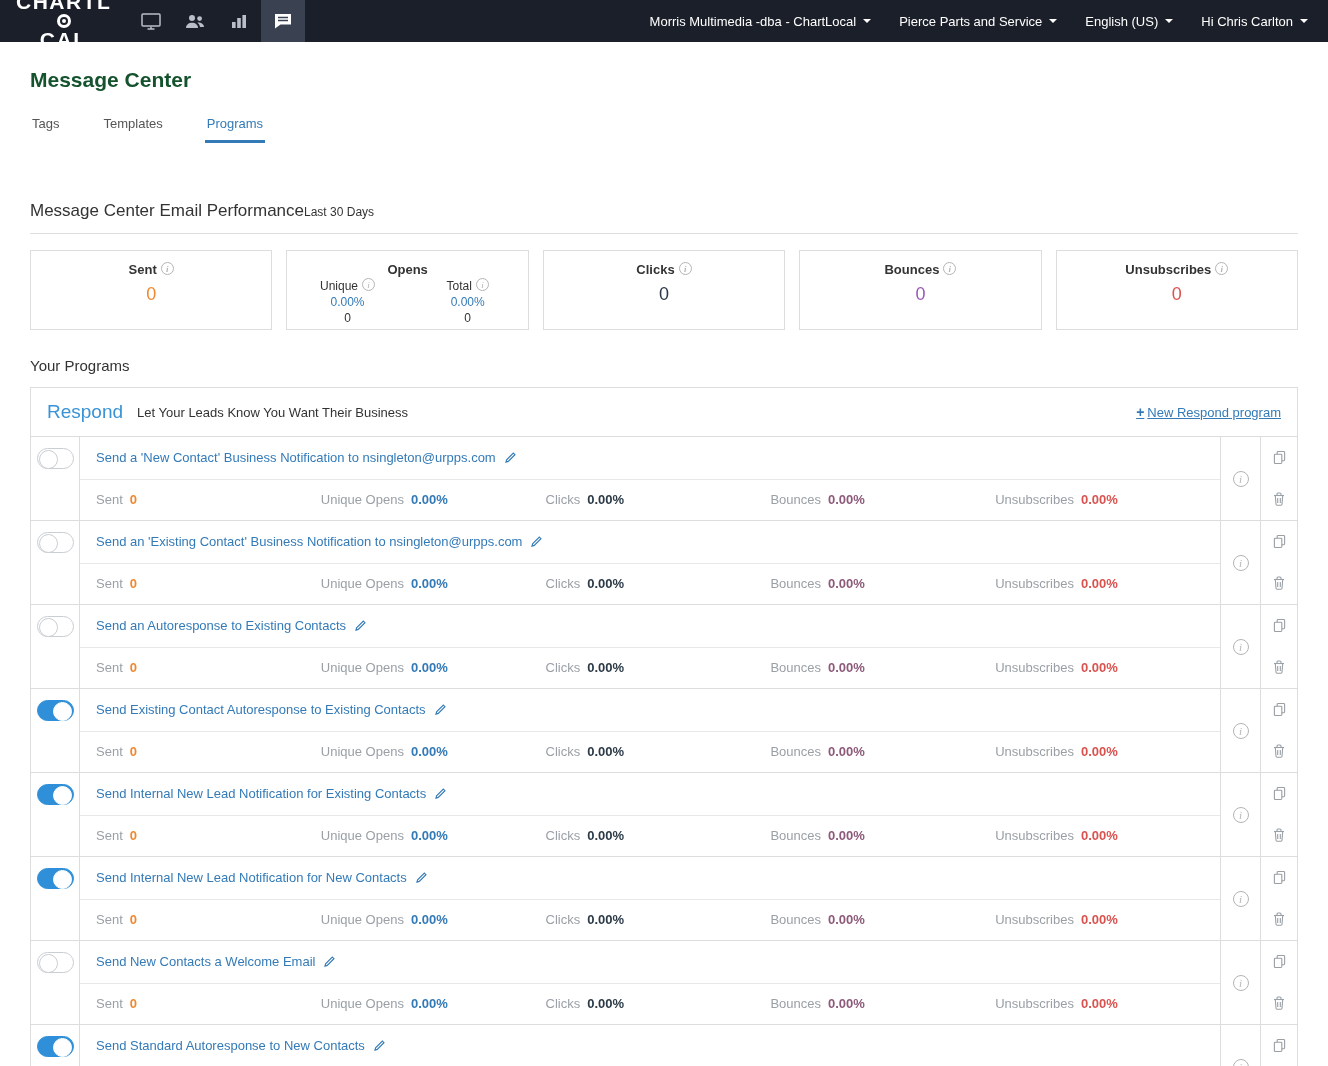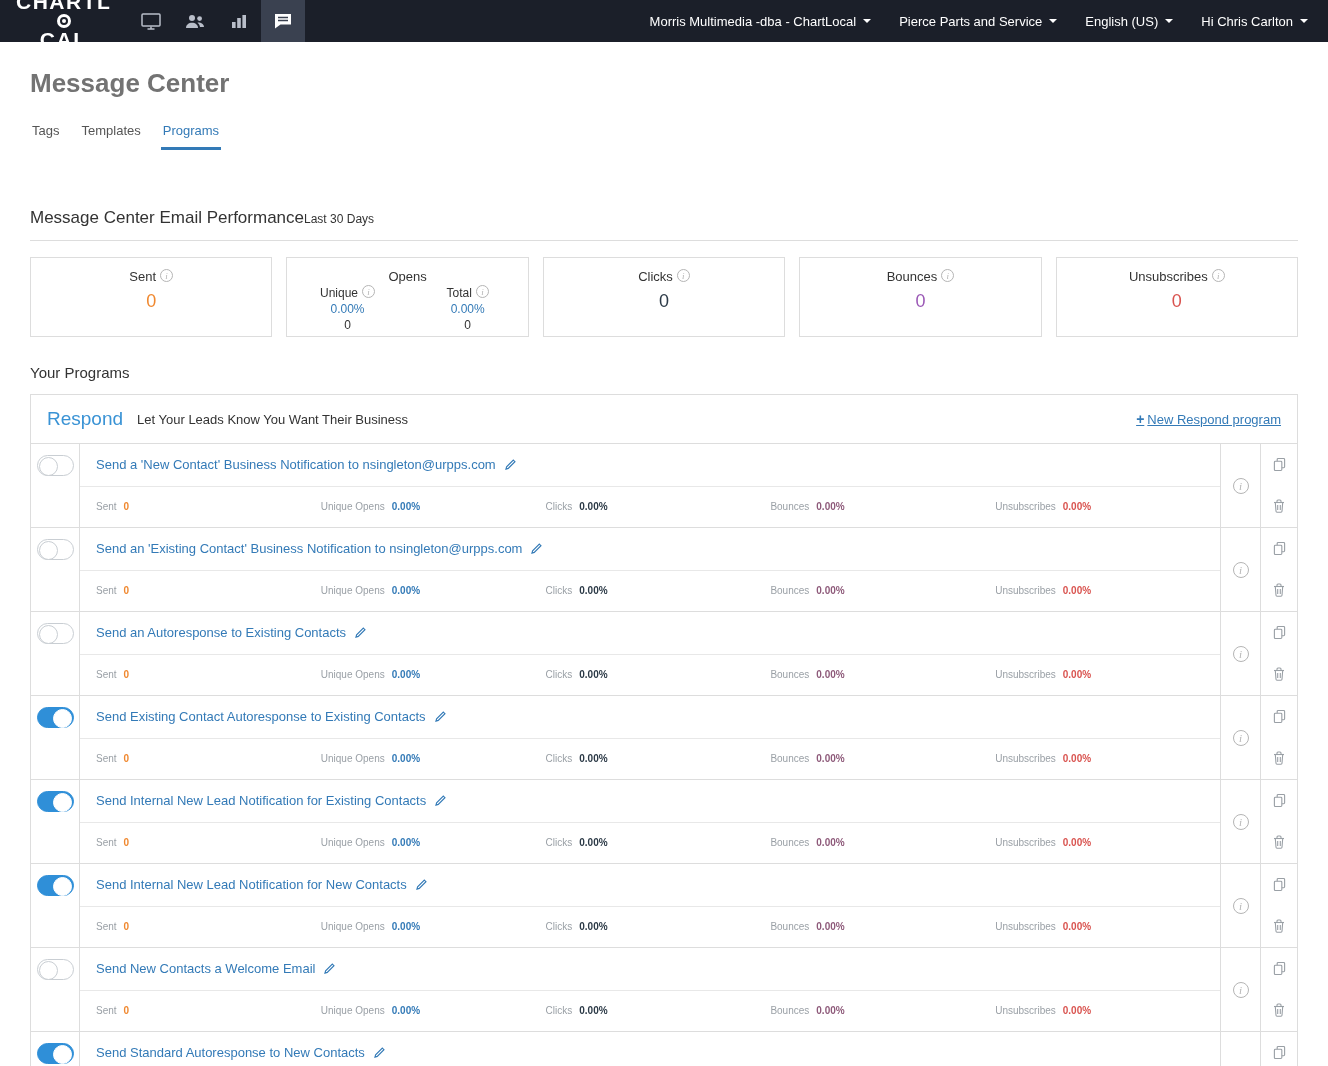--- a/index.html
+++ b/index.html
@@ -13,33 +13,33 @@
   .logo-o::after { content:''; position:absolute; inset:2px; background:#fff; border-radius:50%; }
   .nav-icons { display:flex; height:42px; }
   .nav-icon-btn { width:44px; height:42px; display:flex; align-items:center; justify-content:center; cursor:pointer; }
   .nav-icon-btn.active { background:#3a4150; }
   .topbar-menus { margin-left:auto; display:flex; align-items:flex-end; gap:28px; padding-right:20px; font-size:13px; }
   .menu { display:flex; align-items:center; cursor:pointer; white-space:nowrap; }
   .menu::after { content:''; border:4px solid transparent; border-top-color:#fff; margin-left:7px; margin-top:4px; }
 
   
   .content { padding:0 30px; }
-  .page-title { margin:26px 0 20px; font-size:26px; font-weight:600; color:#737373; }
-
-  .tabs { display:flex; gap:18px; margin-bottom:34px; }
+  .page-title { margin:26px 0 20px; font-size:21px; font-weight:600; color:#14532d; }
+
+  .tabs { display:flex; gap:40px; margin-bottom:34px; }
   .tab { font-size:13px; color:#555; padding:4px 2px 9px; cursor:pointer; }
   .tab.active { color:#337ab7; border-bottom:3px solid #337ab7; }
 
   .perf-header { display:flex; align-items:baseline; gap:0; padding-bottom:12px; border-bottom:1px solid #ddd; }
   .perf-title { font-size:17px; color:#333; font-weight:500; }
   .perf-period { font-size:12px; color:#333;margin-top:28px; }
 
   .cards { display:flex; gap:14px; margin-top:16px; }
   .card { flex:1; border:1px solid #ddd; background:#fff; min-height:80px; text-align:center; padding-top:11px; }
-  .card-label { font-size:13px; color:#333; }
+  .card-label { font-size:13px; color:#333;font-weight:bold; }
   .card-value { font-size:18px; margin-top:7px; }
   .v-sent { color:#f0882f; }
   .v-clicks { color:#2c3a47; }
   .v-bounces { color:#9b59b6; }
   .v-unsub { color:#d9534f; }
   .opens-cols { display:flex; margin-top:1px; }
   .opens-col { flex:1; }
   .opens-sub-label { font-size:12px; color:#333; }
   .opens-pct { font-size:12px; color:#337ab7; margin-top:2px; }
   .opens-count { font-size:12px; color:#333; margin-top:2px; }
@@ -61,21 +61,21 @@
   .toggle { width:37px; height:21px; border-radius:11px; background:#fff; border:1px solid #c9ced3; position:relative; cursor:pointer; flex:none; }
   .toggle::after { content:''; position:absolute; top:1px; left:1px; width:17px; height:17px; border-radius:50%; background:#fff; border:1px solid #c9ced3; }
   .toggle.on { background:#2f8fd8; border-color:#2f8fd8; }
   .toggle.on::after { left:auto; right:1px; border-color:#fff; }
 
   .row-main { flex:1; display:flex; flex-direction:column; min-width:0; }
   .row-title-line { height:42px; display:flex; align-items:center; padding-left:16px; }
   .row-title { color:#337ab7; font-size:13px; cursor:pointer; white-space:nowrap; }
   .pencil { margin-left:8px; display:flex; cursor:pointer; }
   .row-stats { height:42px; border-top:1px solid #e8e8e8; display:flex; align-items:center; padding-left:16px; }
-  .stat { flex:1; font-size:10px; color:#9aa0a6; white-space:nowrap; }
+  .stat { flex:1; font-size:13px; color:#9aa0a6; white-space:nowrap; }
   .stat b { margin-left:7px; font-weight:bold; }
   .s-sent b { color:#f0882f; }
   .s-uniq b { color:#337ab7; }
   .s-clicks b { color:#2c3a47; }
   .s-bounces b { color:#8e5a7a; }
   .s-unsub b { color:#d9534f; }
 
   .info-col { width:40px; border-left:1px solid #ddd; display:flex; align-items:center; justify-content:center; }
   .actions-col { width:37px; border-left:1px solid #ddd; display:flex; flex-direction:column; }
   .action-cell { flex:1; display:flex; align-items:center; justify-content:center; cursor:pointer; }

